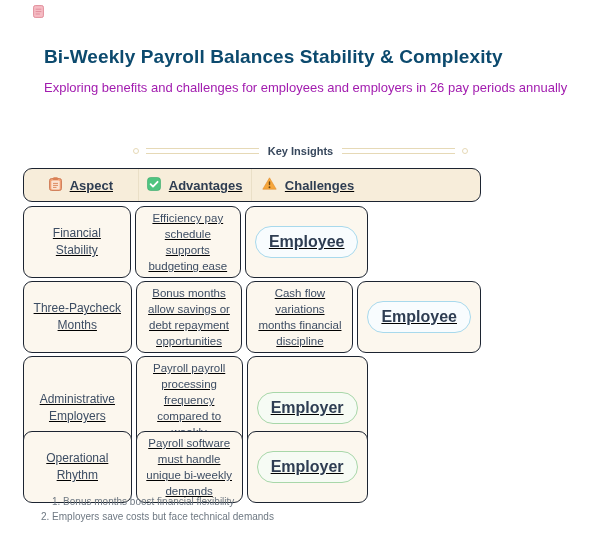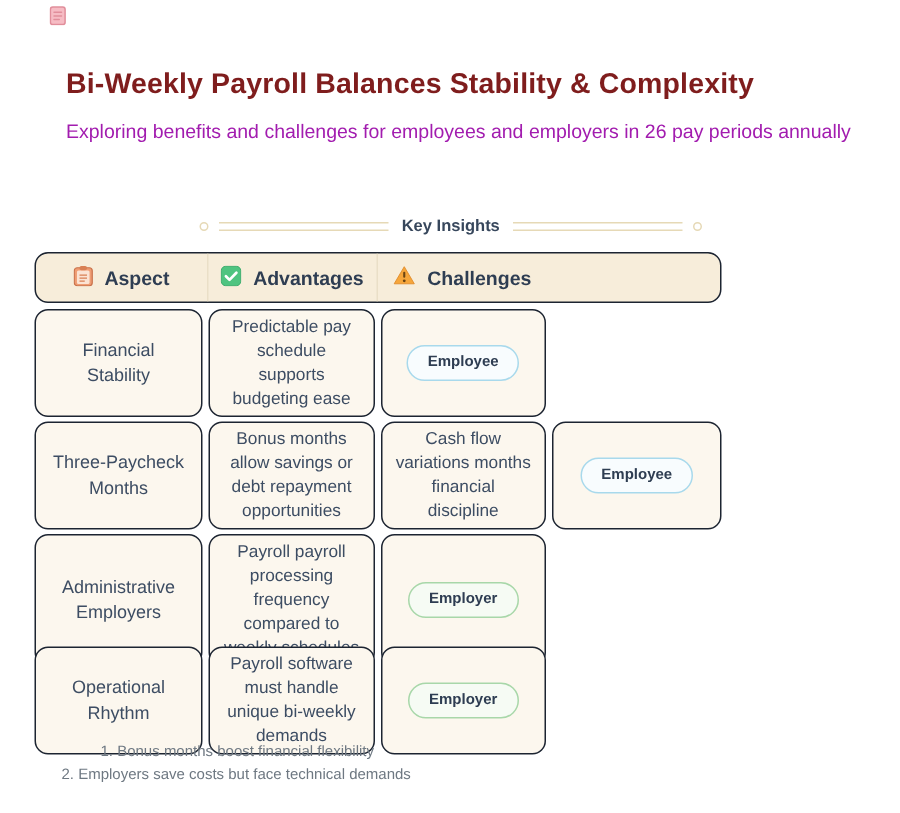--- a/index.html
+++ b/index.html
@@ -14,21 +14,21 @@
 
   .corner-icon { position: absolute; left: 33px; top: 4px; }
 
   .title {
     position: absolute;
     left: 44px;
     top: 46px;
     font-size: 19px;
     font-weight: 700;
     letter-spacing: 0.1px;
-    color: #7f1d1d;
+    color: #0c4a6e;
     white-space: nowrap;
   }
 
   .subtitle {
     position: absolute;
     left: 44px;
     top: 78px;
     width: 545px;
     font-size: 13px;
     line-height: 1.5;
@@ -59,21 +59,21 @@
   }
   .divider .label {
     flex: 0 0 auto;
     font-size: 11px;
     font-weight: 700;
     color: #37475c;
     padding: 0 2px;
     white-space: nowrap;
   }
 
-  .table { position: absolute; left: 23px; top: 168px; width: 458px; }
+  .table { position: absolute; left: 23px; top: 168px; width: 458px; text-decoration: underline; }
 
   .thead {
     box-sizing: border-box;
     height: 34px;
     background: #f7edda;
     border: 1.6px solid #1c2431;
     border-radius: 9px;
     display: grid;
     grid-template-columns: 136fr 134fr 134fr 137fr;
     overflow: hidden;
@@ -113,37 +113,37 @@
     font-size: 11.5px;
     line-height: 1.4;
     color: #3d4d63;
   }
   .card.aspect { font-size: 12px; }
 
   .badge {
     display: inline-block;
     padding: 4px 13px;
     border-radius: 999px;
-    font-size: 10px;
+    font-size: 16px;
     font-weight: 700;
     color: #2e3d52;
     white-space: nowrap;
   }
   .badge-employee { background: #f8fcfe; border: 1.5px solid #a8d9ec; }
   .badge-employer { background: #f6fbf4; border: 1.5px solid #a8d7a9; }
 
   .footnotes {
     position: absolute;
     left: 41px;
     top: 496px;
     font-size: 10px;
     line-height: 11px;
     color: #6e7882;
   }
-  .footnotes .fn1 { margin-left: 26px; margin-bottom: 4px; }
+  .footnotes .fn1 { margin-left: 11px; margin-bottom: 4px; }
 </style>
 </head>
 <body>
 
 <div class="canvas">
 
   <span class="corner-icon">
     <svg width="11" height="13" viewBox="0 0 11 13">
       <rect x="0.6" y="0.6" width="9.8" height="11.8" rx="1.6" fill="#f6bcc4" stroke="#e18e9b" stroke-width="1"></rect>
       <path d="M3 4.2h5 M3 6.6h5 M3 9h3.5" stroke="#e18e9b" stroke-width="1" stroke-linecap="round" fill="none"></path>
@@ -194,21 +194,21 @@
         <span>Challenges</span>
       </div>
     </div>
 
     <div>
   <div class="row">
     <div class="card aspect">
             <span>Financial Stability</span>
           </div>
     <div class="card">
-            <span>Predictable pay schedule supports budgeting ease</span>
+            <span>Efficiency pay schedule supports budgeting ease</span>
           </div>
     <div class="card">
             <span class="badge badge-employee">Employee</span>
           </div>
   </div>
 
   <div class="row">
     <div class="card aspect">
             <span>Three-Paycheck Months</span>
           </div>

